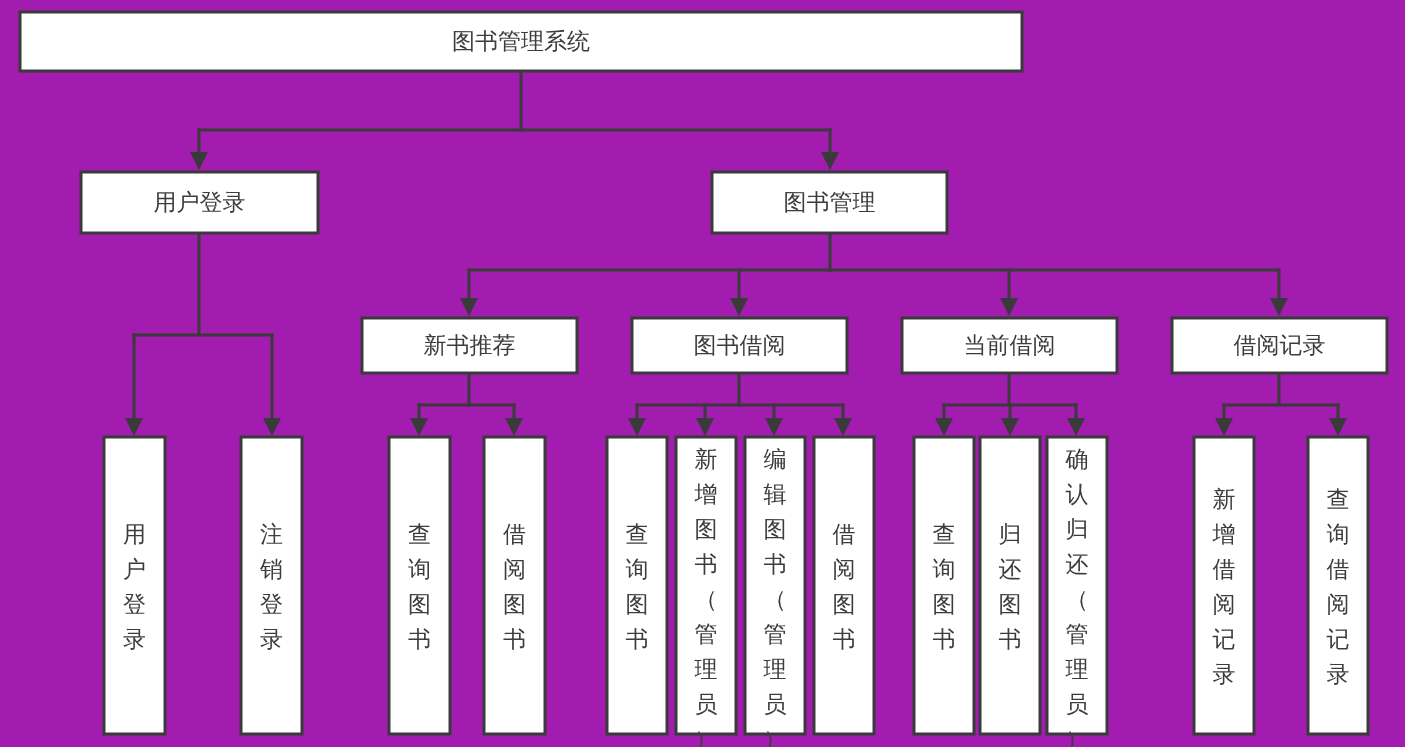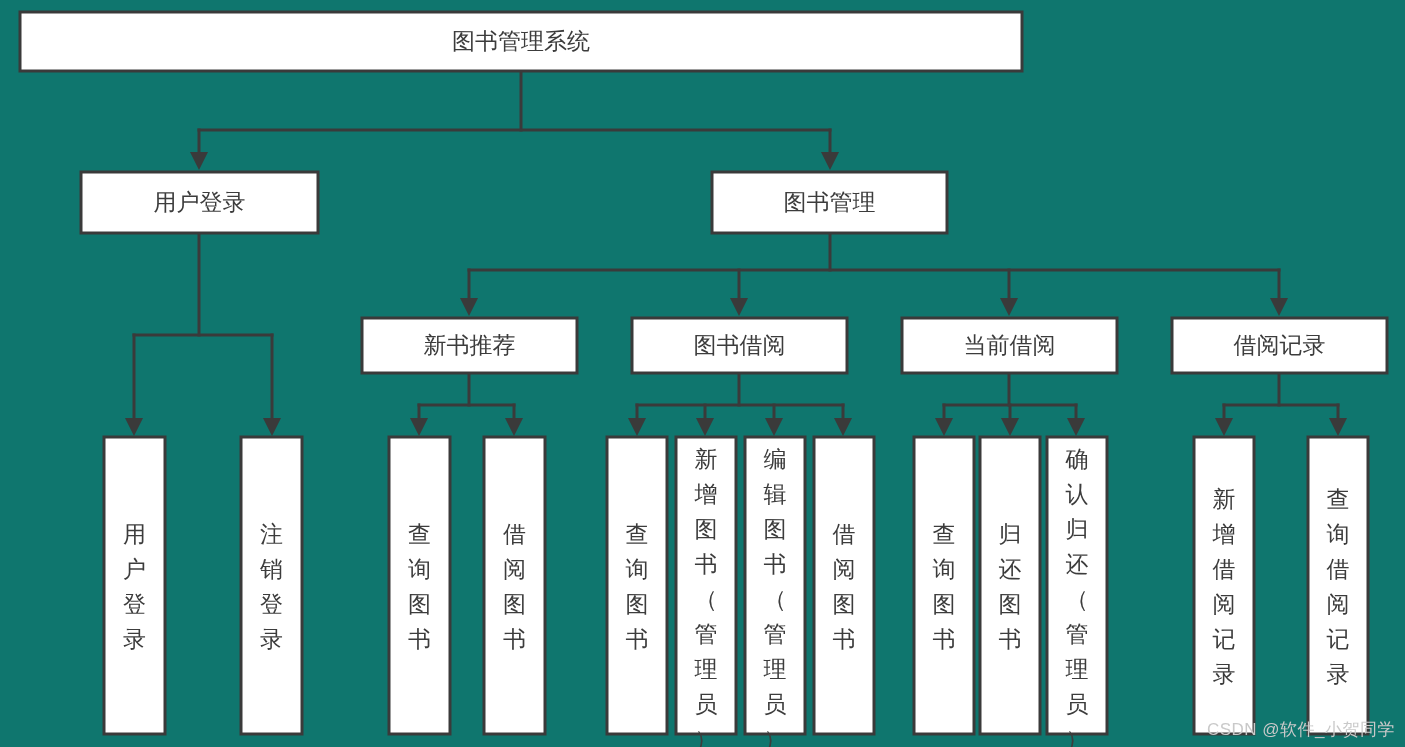--- a/index.html
+++ b/index.html
@@ -11,21 +11,21 @@
   body {
     width: 1405px;
     height: 747px;
     font-family: "Liberation Sans", "DejaVu Sans", sans-serif;
     overflow: hidden;
   }
   #diagram-root {
     position: relative;
     width: 1405px;
     height: 747px;
-    background: #0f766e;
+    background: #a21caf;
   }
   svg#diagram-svg {
     position: absolute;
     top: 0;
     left: 0;
     width: 1405px;
     height: 747px;
     display: block;
   }
   .node-box {
@@ -217,15 +217,14 @@
           <text class="node-label-v"><tspan x="1224" y="506.5">新</tspan><tspan x="1224" y="541.5">增</tspan><tspan x="1224" y="576.5">借</tspan><tspan x="1224" y="611.5">阅</tspan><tspan x="1224" y="646.5">记</tspan><tspan x="1224" y="681.5">录</tspan></text>
         </g>
         <g>
           <rect x="1308" y="437" width="60" height="297" class="node-box"></rect>
           <text class="node-label-v"><tspan x="1338" y="506.5">查</tspan><tspan x="1338" y="541.5">询</tspan><tspan x="1338" y="576.5">借</tspan><tspan x="1338" y="611.5">阅</tspan><tspan x="1338" y="646.5">记</tspan><tspan x="1338" y="681.5">录</tspan></text>
         </g>
       </g>
 
   </svg>
 
-  <div class="watermark-text">CSDN @软件_小贺同学</div>
 
 </div>
 
 </body></html>

